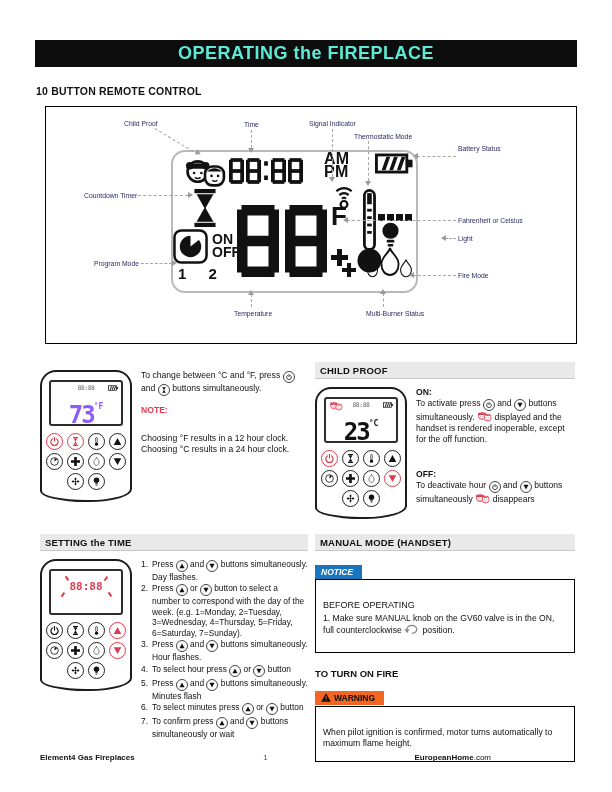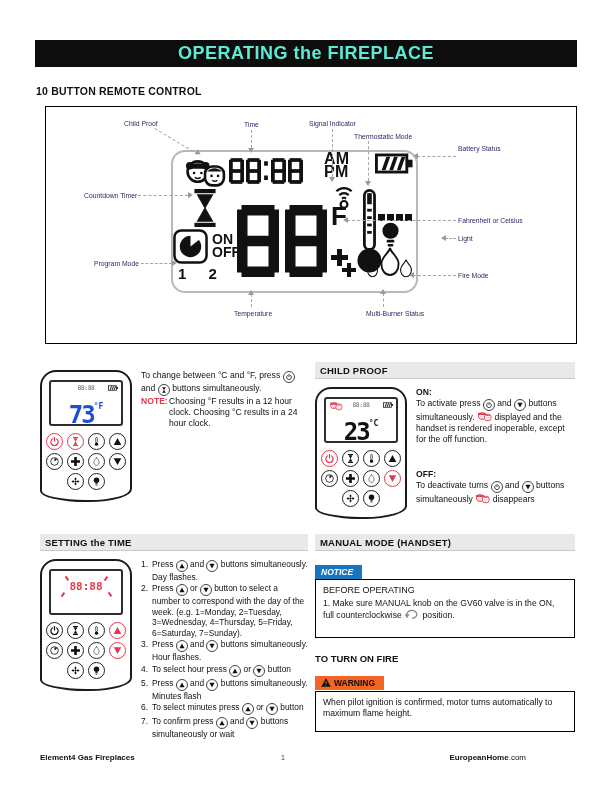--- a/index.html
+++ b/index.html
@@ -35,38 +35,38 @@
   .prognums{font-size:15px;font-weight:bold;letter-spacing:9px;}
   .fletter{font-size:26px;font-weight:bold;line-height:24px;}
   .sq{width:7px;height:7px;background:#111;display:inline-block;margin-right:2px;}
 
   
   .sec{position:absolute;}
   .secbar{background:#e9e9e9;border-bottom:1.5px solid #c9c9c9;font-size:9.5px;font-weight:bold;
           padding:3px 5px 2px;letter-spacing:.2px;}
   .secbody{display:flex;gap:9px;padding-top:8px;}
   .sectext{font-size:8.6px;line-height:1.28;}
-  .notewrap{display:flex;}
+  .notewrap{display:flex;margin-top:9px;flex-direction:column;}
   .notel{color:#e03a4e;font-weight:bold;flex:0 0 28px;}
   .boldline{font-weight:bold;}
 
   
   .remote{flex:0 0 92px;width:92px;height:132px;border:2px solid #1c1c1c;
           border-radius:16px 16px 46% 50% / 16px 16px 13px 11px;padding-top:8px;box-sizing:border-box;}
   .rdisp{margin:0 auto;width:74px;height:46px;border:2px solid #2d2d2d;border-radius:3px;
          padding:2px 3px;box-sizing:border-box;position:relative;}
   .rtop{position:relative;height:9px;}
   .rtime{position:absolute;left:50%;transform:translateX(-50%);font-family:"DejaVu Sans Mono",monospace;
          font-size:6.5px;font-weight:bold;color:#8a8a8a;letter-spacing:-.5px;}
   .rbatt{position:absolute;right:0;top:1px;width:10px;height:6px;color:#111;}
   .rchild{position:absolute;left:0;top:0;width:14px;height:10px;color:#e03a4e;}
   .rmain{text-align:center;font-family:"DejaVu Sans Mono",monospace;font-weight:bold;
          font-size:24px;line-height:28px;letter-spacing:-2px;}
   .rmain .runit{font-size:8px;vertical-align:14px;letter-spacing:0;}
-  .rmain.red,.rtime3{color:#1d4ed8;}
+  .rmain.red,.rtime3{color:#8b5cf6;}
   .rmain3{position:relative;margin-top:7px;text-align:center;font-family:"DejaVu Sans Mono",monospace;
           font-weight:bold;font-size:11px;color:#e03a4e;}
   .tick{position:absolute;width:1.5px;height:5px;background:#e03a4e;}
   .t1{left:12px;top:-4px;transform:rotate(-35deg);}
   .t2{right:12px;top:-4px;transform:rotate(35deg);}
   .t3{left:8px;bottom:-4px;transform:rotate(35deg);}
   .t4{right:8px;bottom:-4px;transform:rotate(-35deg);}
   .rbtns{margin-top:7px;}
   .rrow{display:flex;justify-content:center;gap:4px;margin-bottom:3px;}
   .rb{width:15px;height:15px;border:1.4px solid #222;border-radius:50%;
@@ -88,26 +88,26 @@
   .steps{font-size:8.4px;line-height:1.24;}
   .step{display:flex;margin-bottom:1px;}
   .stepn{flex:0 0 11px;}
   .stept{flex:1;}
 
   
   .tab{display:inline-block;font-size:8.5px;font-weight:bold;font-style:italic;
        padding:2px 9px 2px 6px;color:#fff;background:#1b75bc;}
   .tab.warn{background:#f26522;color:#0d0d0d;font-style:normal;display:inline-flex;align-items:center;gap:3px;}
   .tab.warn svg{width:10px;height:9px;color:#0d0d0d;}
-  .nbox{border:1.5px solid #000;padding:5px 7px 16px;font-size:8.6px;line-height:1.3;}
+  .nbox{border:1.5px solid #000;padding:20px 7px 16px;font-size:8.6px;line-height:1.3;}
   .nbox .bt{font-size:9px;margin-bottom:1px;}
   .tofire{font-size:9.5px;font-weight:bold;margin:15px 0 9px;}
 
   
-  .footer{position:absolute;left:40px;top:753px;width:486px;display:flex;align-items:center;font-size:8px;}
+  .footer{position:absolute;left:40px;top:753px;width:451px;display:flex;align-items:center;font-size:8px;}
   .footer .fl{font-weight:bold;}
   .footer .fc{position:absolute;left:50%;transform:translateX(-50%);color:#555;}
   .footer .fr{margin-left:auto;}
   .footer .fr b{font-weight:bold;}
 </style>
 </head>
 <body>
 
 <svg width="0" height="0" style="position:absolute" aria-hidden="true">
   <defs>
@@ -541,21 +541,21 @@
               </svg>
             </span>
           <span>buttons simultaneously.</span>
           <span class="cchild"><svg>
                 <use href="#i-child"></use>
               </svg></span>
           <span>displayed and the handset is rendered inoperable, except for the off function.</span>
         </div>
         <div class="boldline" style="margin-top:24px">OFF:</div>
         <div>
-          <span>To deactivate turns</span>
+          <span>To deactivate hour</span>
           <span class="cbtn">
               <svg>
                 <use href="#i-power"></use>
               </svg>
             </span>
           <span>and</span>
           <span class="cbtn">
               <svg>
                 <use href="#i-down"></use>
               </svg>

